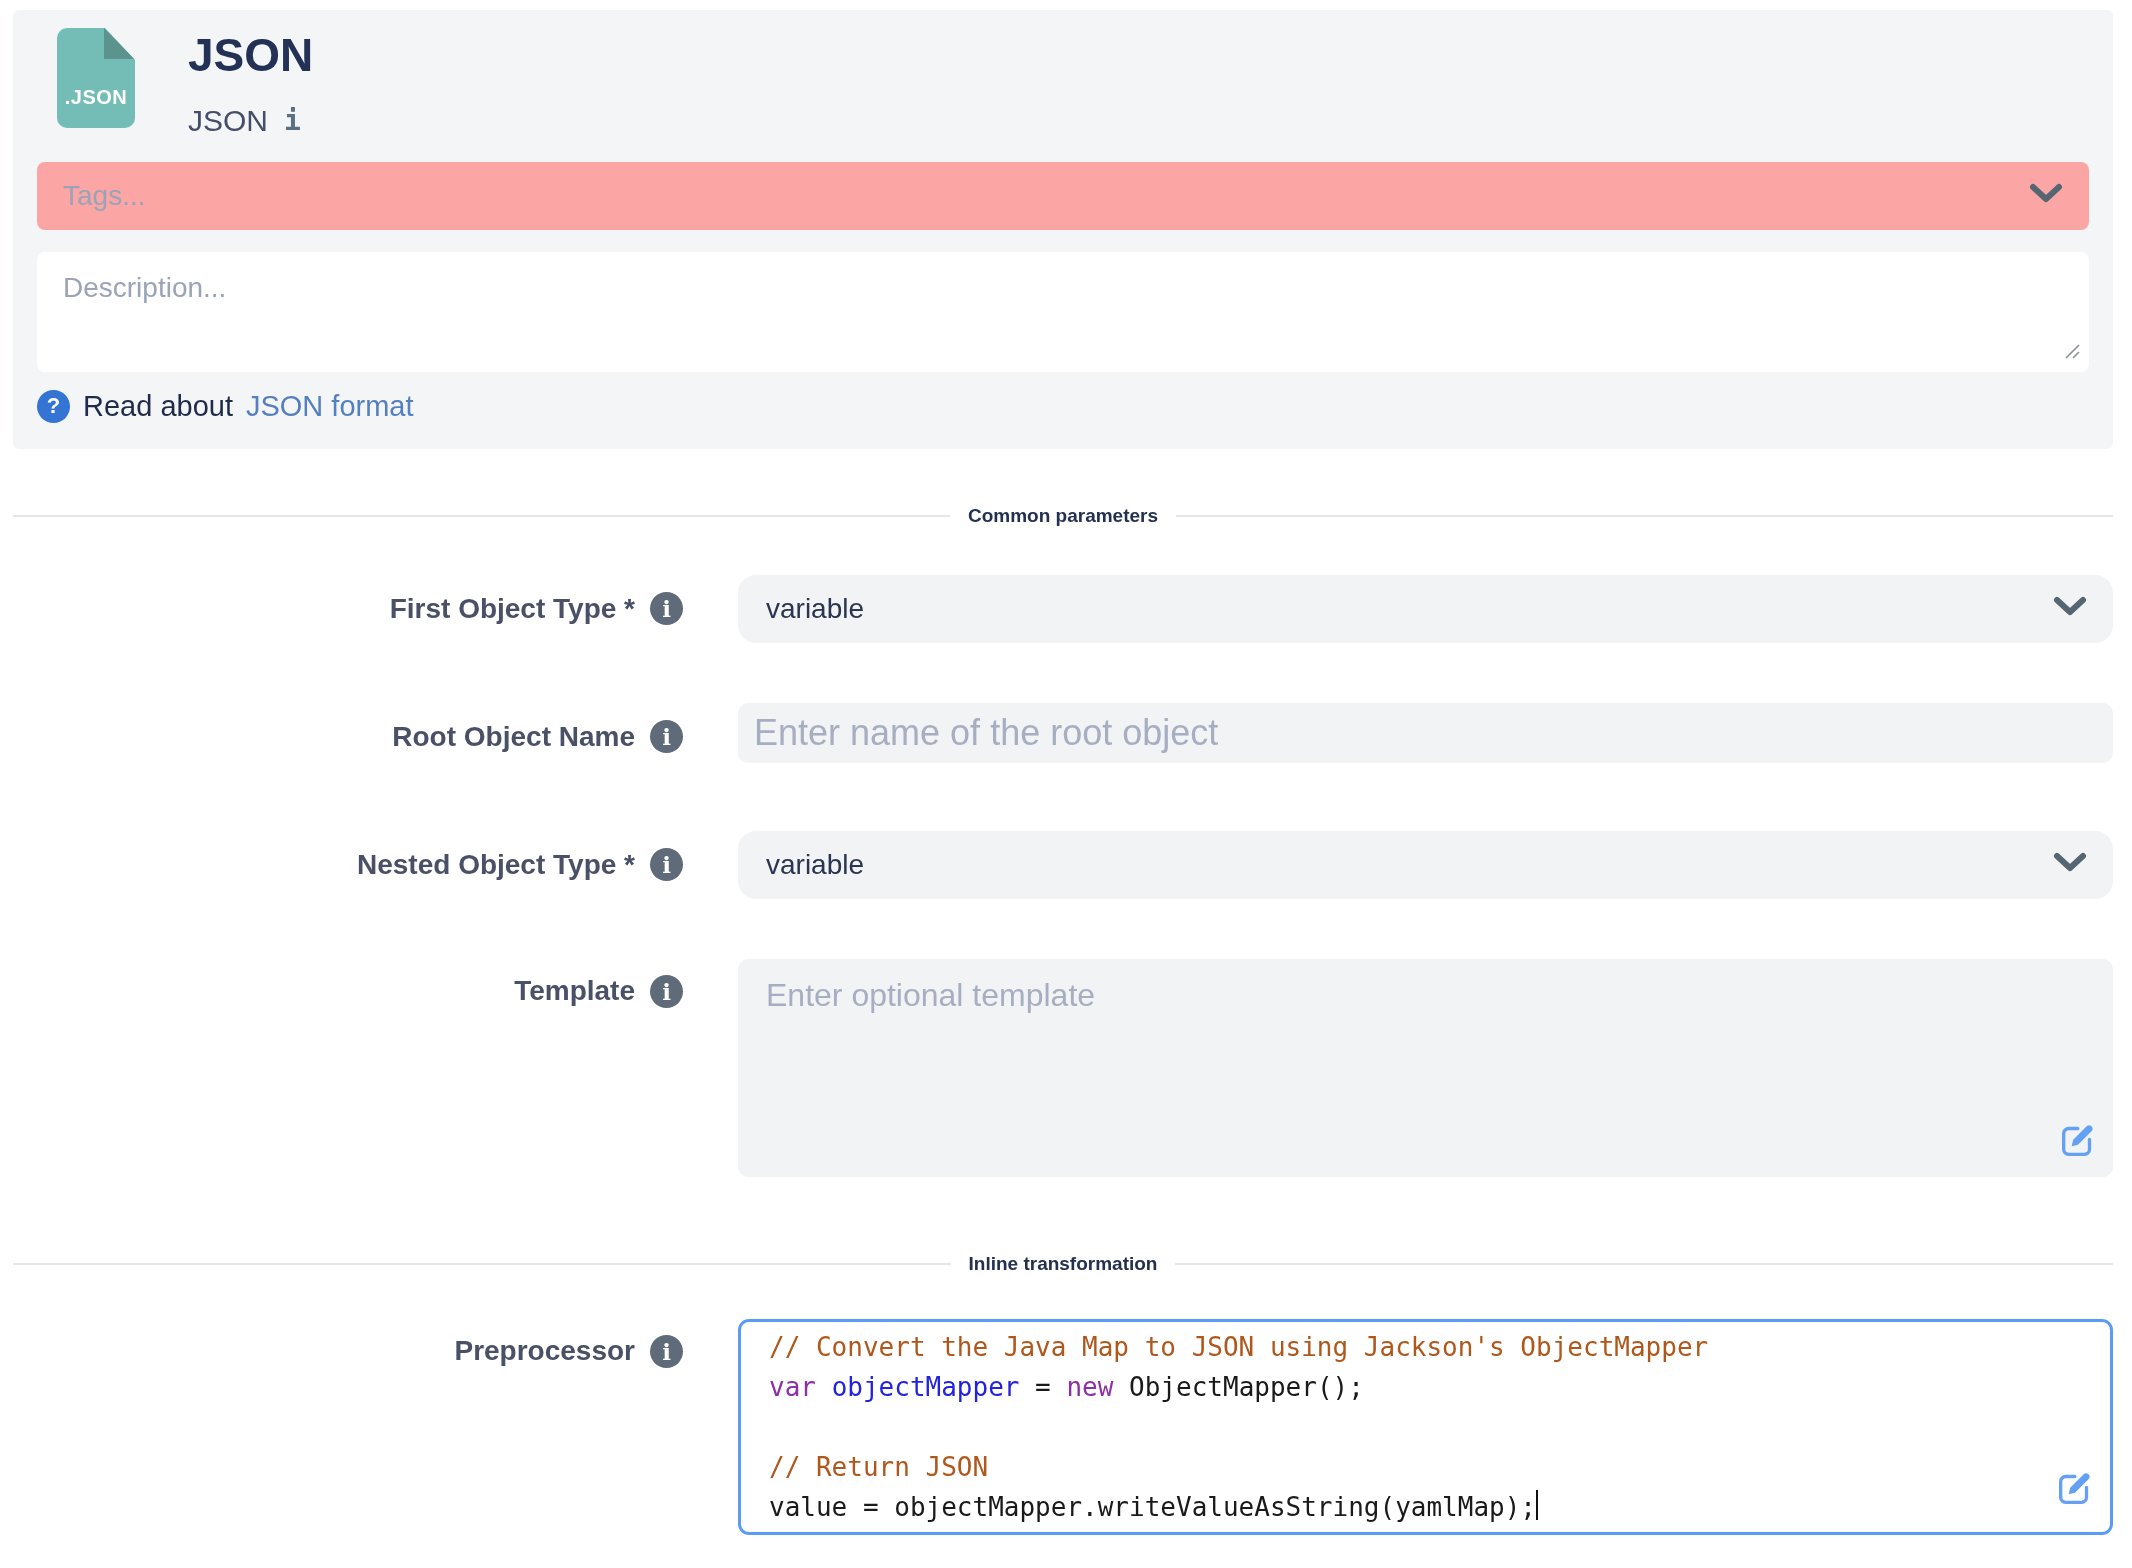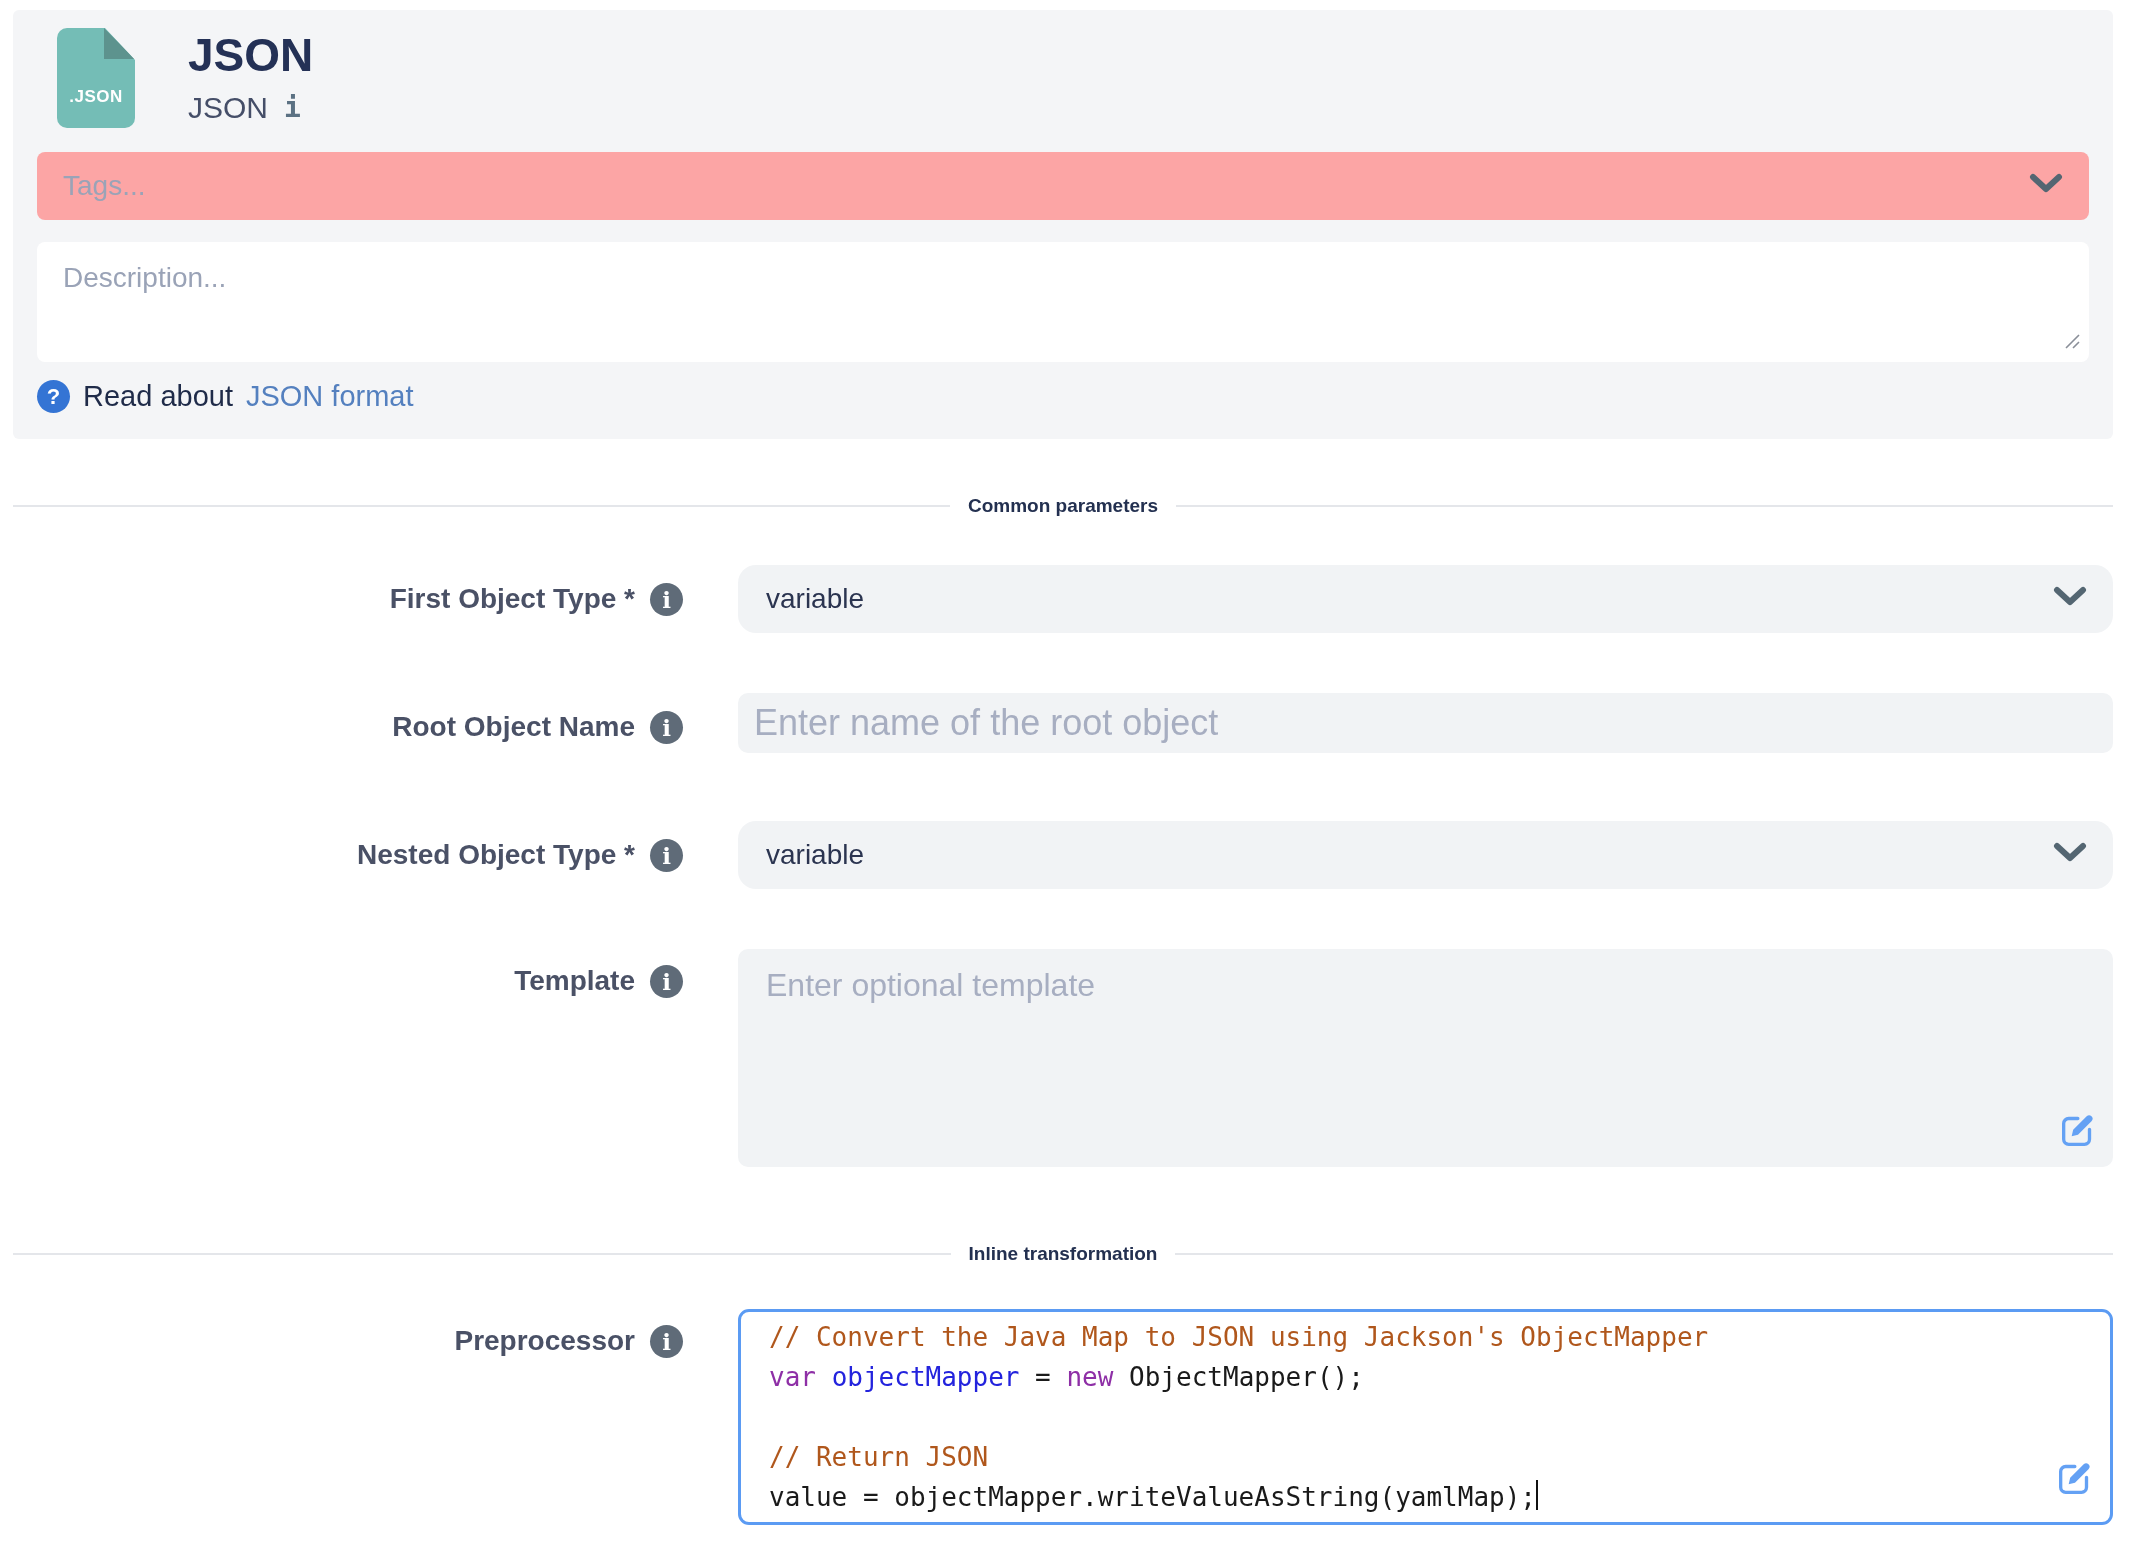--- a/index.html
+++ b/index.html
@@ -31,23 +31,23 @@
     background:var(--file-teal);border-radius:10px;
     clip-path:polygon(0 0,48px 0,100% 32px,100% 100%,0 100%);
     display:flex;align-items:center;justify-content:center;
   }
   .file-icon .fold{
     position:absolute;top:0;right:0;width:31px;height:31px;
     background:var(--file-fold);
     clip-path:polygon(0 0,100% 100%,0 100%);
   }
   .file-icon .file-label{
-    margin-top:38px;color:#ffffff;font-weight:700;font-size:17px;letter-spacing:.5px;
-  }
-  .header-titles{display:flex;flex-direction:column;gap:10px;padding-top:2px;}
+    margin-top:38px;color:#ffffff;font-weight:700;font-size:20px;letter-spacing:.5px;
+  }
+  .header-titles{display:flex;flex-direction:column;gap:23px;padding-top:2px;}
   .page-title{margin:0;font-size:46px;line-height:1.1;font-weight:700;color:#243156;}
   .subtitle-row{display:flex;align-items:center;gap:16px;font-size:30px;color:#454e68;}
   .subtitle-info{
     font-family:"DejaVu Sans Mono",monospace;font-weight:700;font-size:28px;color:#5b7183;
     cursor:pointer;
   }
 
   .input-wrap{position:relative;margin-bottom:22px;}
   .text-input{
     width:100%;height:68px;border:none;border-radius:8px;background:#fca5a5;

